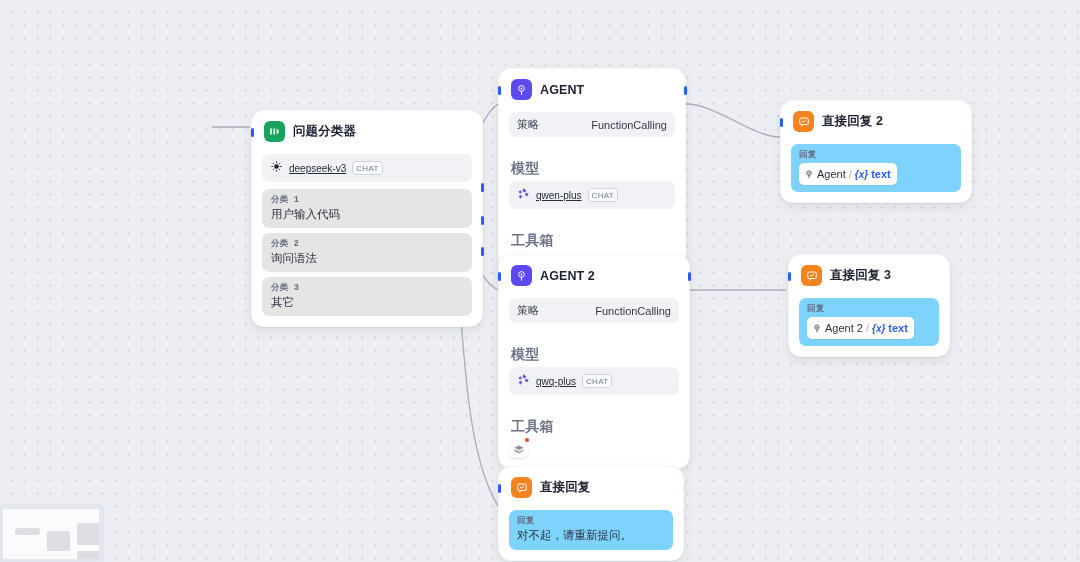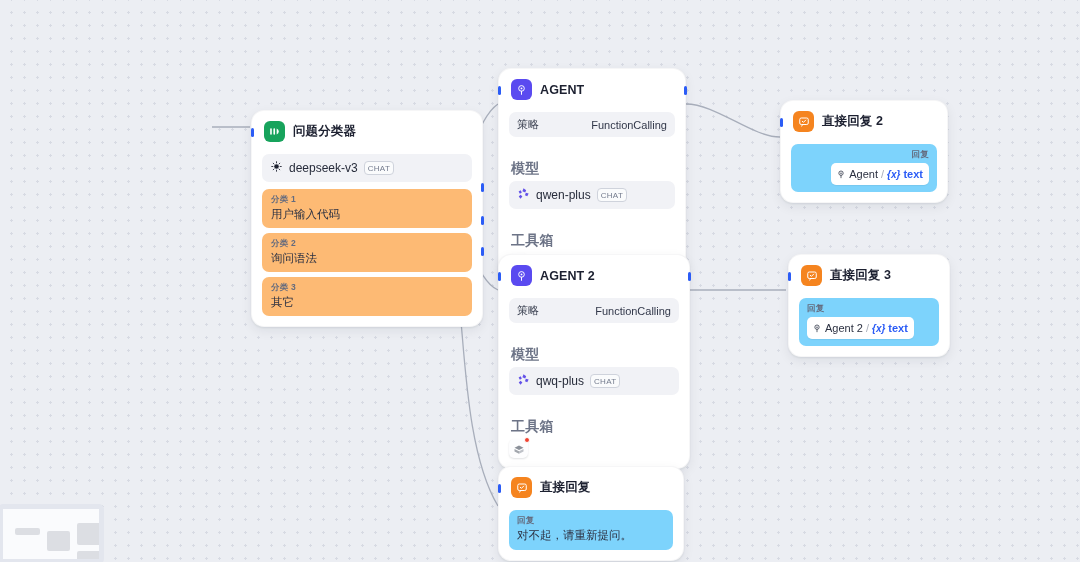--- a/index.html
+++ b/index.html
@@ -37,27 +37,27 @@
 
   .body { padding: 4px 10px 10px 10px; }
   .field-label { font-size: 14px; font-weight: 700; color: #6d7487; margin: 23px 0 3px 2px; letter-spacing: .2px; }
   .row {
     background: #f1f2f6; border-radius: 7px; padding: 5px 8px;
     display: flex; align-items: center; gap: 6px; min-height: 24px;
   }
   .row.spread { justify-content: space-between; }
   .row-key { font-size: 11px; color: #3b4151; font-weight: 400; }
   .row-val { font-size: 11px; color: #32384a; font-weight: 500; }
-  .model-name { font-size: 12px; color: #272c3b; font-weight: 500; }
+  .model-name { font-size: 10px; color: #272c3b; font-weight: 500; text-decoration: underline; }
   .chat-badge {
     font-size: 8px; color: #737b8d; border: 1px solid #cfd3dc; border-radius: 4px;
     padding: 1px 3px 0 3px; letter-spacing: .3px; line-height: 11px; background: #fafbfc;
   }
   .cls-row {
-    background: #fdba74; border-radius: 7px; padding: 5px 9px 6px 9px; margin-bottom: 5px;
+    background: #e5e5e5; border-radius: 7px; padding: 5px 9px 6px 9px; margin-bottom: 5px; font-family: Liberation Mono, monospace;
   }
   .cls-name { font-size: 8.5px; font-weight: 700; color: #646b7e; letter-spacing: .2px; }
   .cls-text { font-size: 11.5px; color: #2c3142; margin-top: 1px; }
   .reply-box { background: #7dd3fc; border-radius: 7px; padding: 5px 8px 7px 8px; }
   .reply-text { font-size: 11.5px; color: #2c3142; margin-top: 1px; }
   .var-chip {
     display: inline-flex; align-items: center; gap: 3px; background: #ffffff;
     border-radius: 5px; padding: 2px 6px 2px 5px; margin-top: 2px;
     box-shadow: 0 1px 1px rgba(16,24,40,.06);
   }
@@ -223,21 +223,21 @@
             <path d="M3 12v5l9 4.5V16.5z" opacity=".8"></path>
             <path d="M21 12v5l-9 4.5V16.5z" opacity=".55"></path>
           </svg>
         <span class="dot"></span>
       </div>
     </div>
     <span class="handle l" style="top:17px;"></span>
     <span class="handle r" style="top:17px;"></span>
   </div>
 
-  <div class="node" style="left:780px; top:100px; width:168px;text-align:right;">
+  <div class="node" style="left:780px; top:100px; width:192px;">
     <div class="node-head">
       <span class="node-ico ico-orange">
         <svg width="12" height="12" viewBox="0 0 24 24" fill="none" stroke="#fff" stroke-width="2">
             <rect x="3.5" y="4" width="17" height="13" rx="3"></rect>
             <path d="M8.5 10.5l2.3 2.3 4.7-4.7" stroke-linecap="round" stroke-linejoin="round"></path>
             <path d="M9 17l-1.5 3.2" stroke-linecap="round"></path>
           </svg>
       </span>
       <span class="node-title">直接回复 2</span>
     </div>

